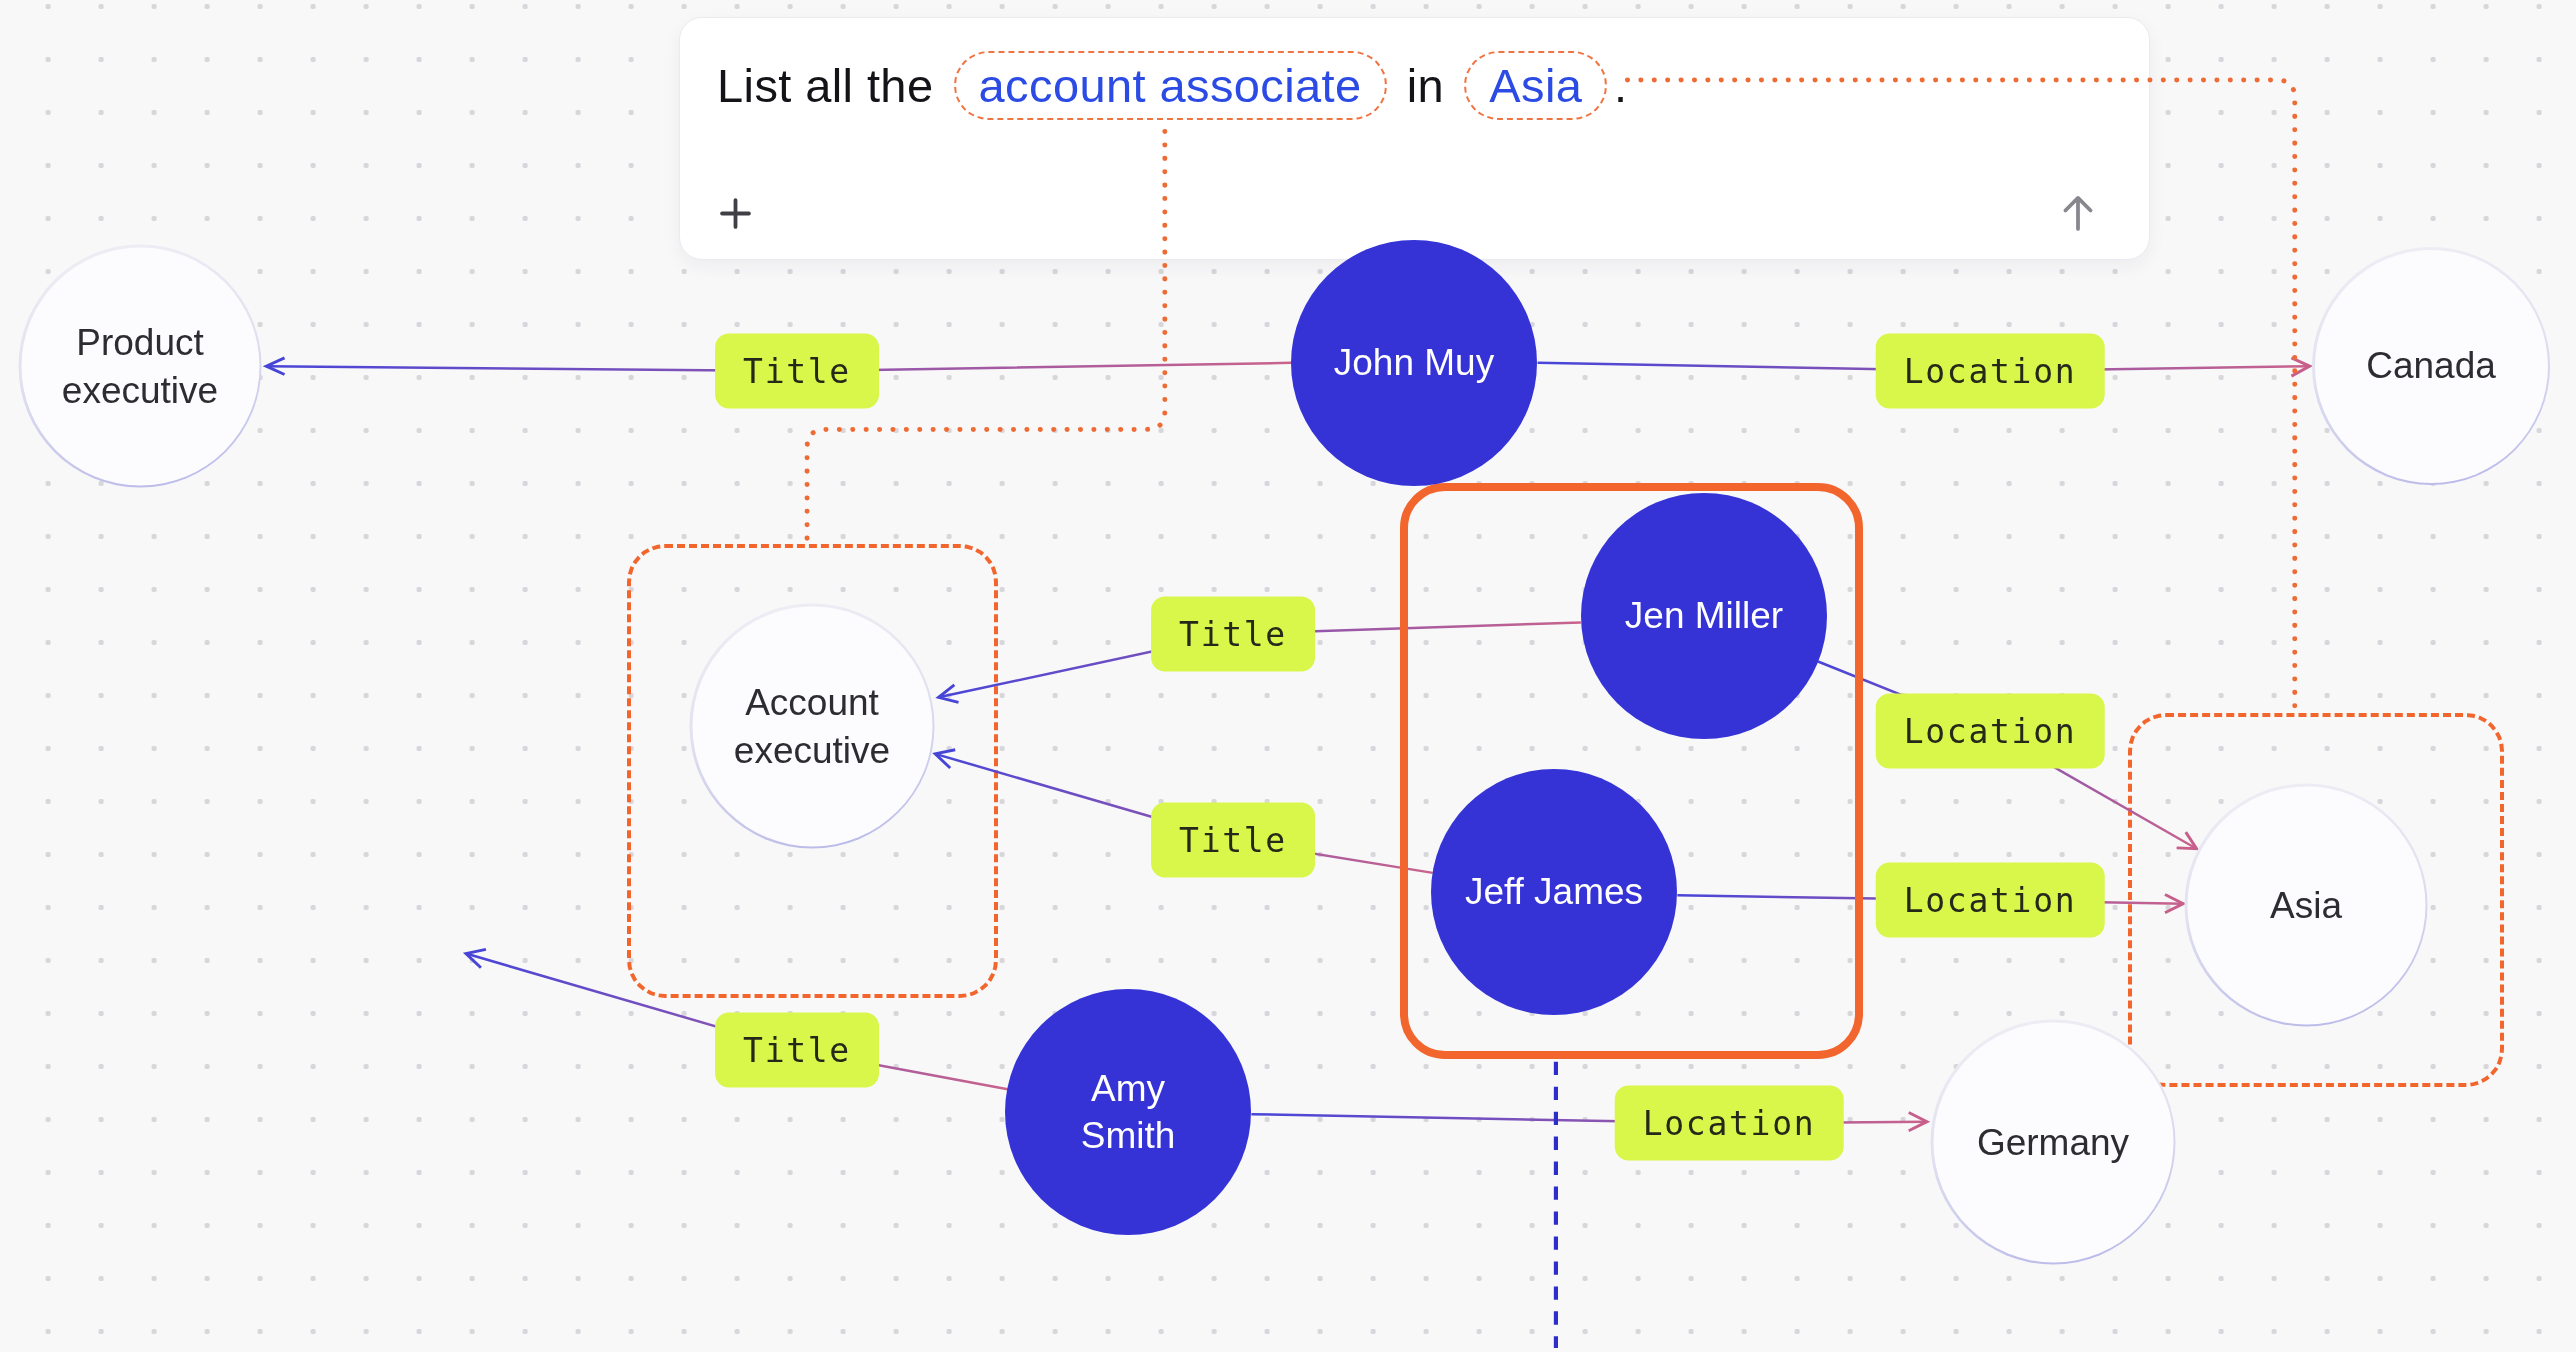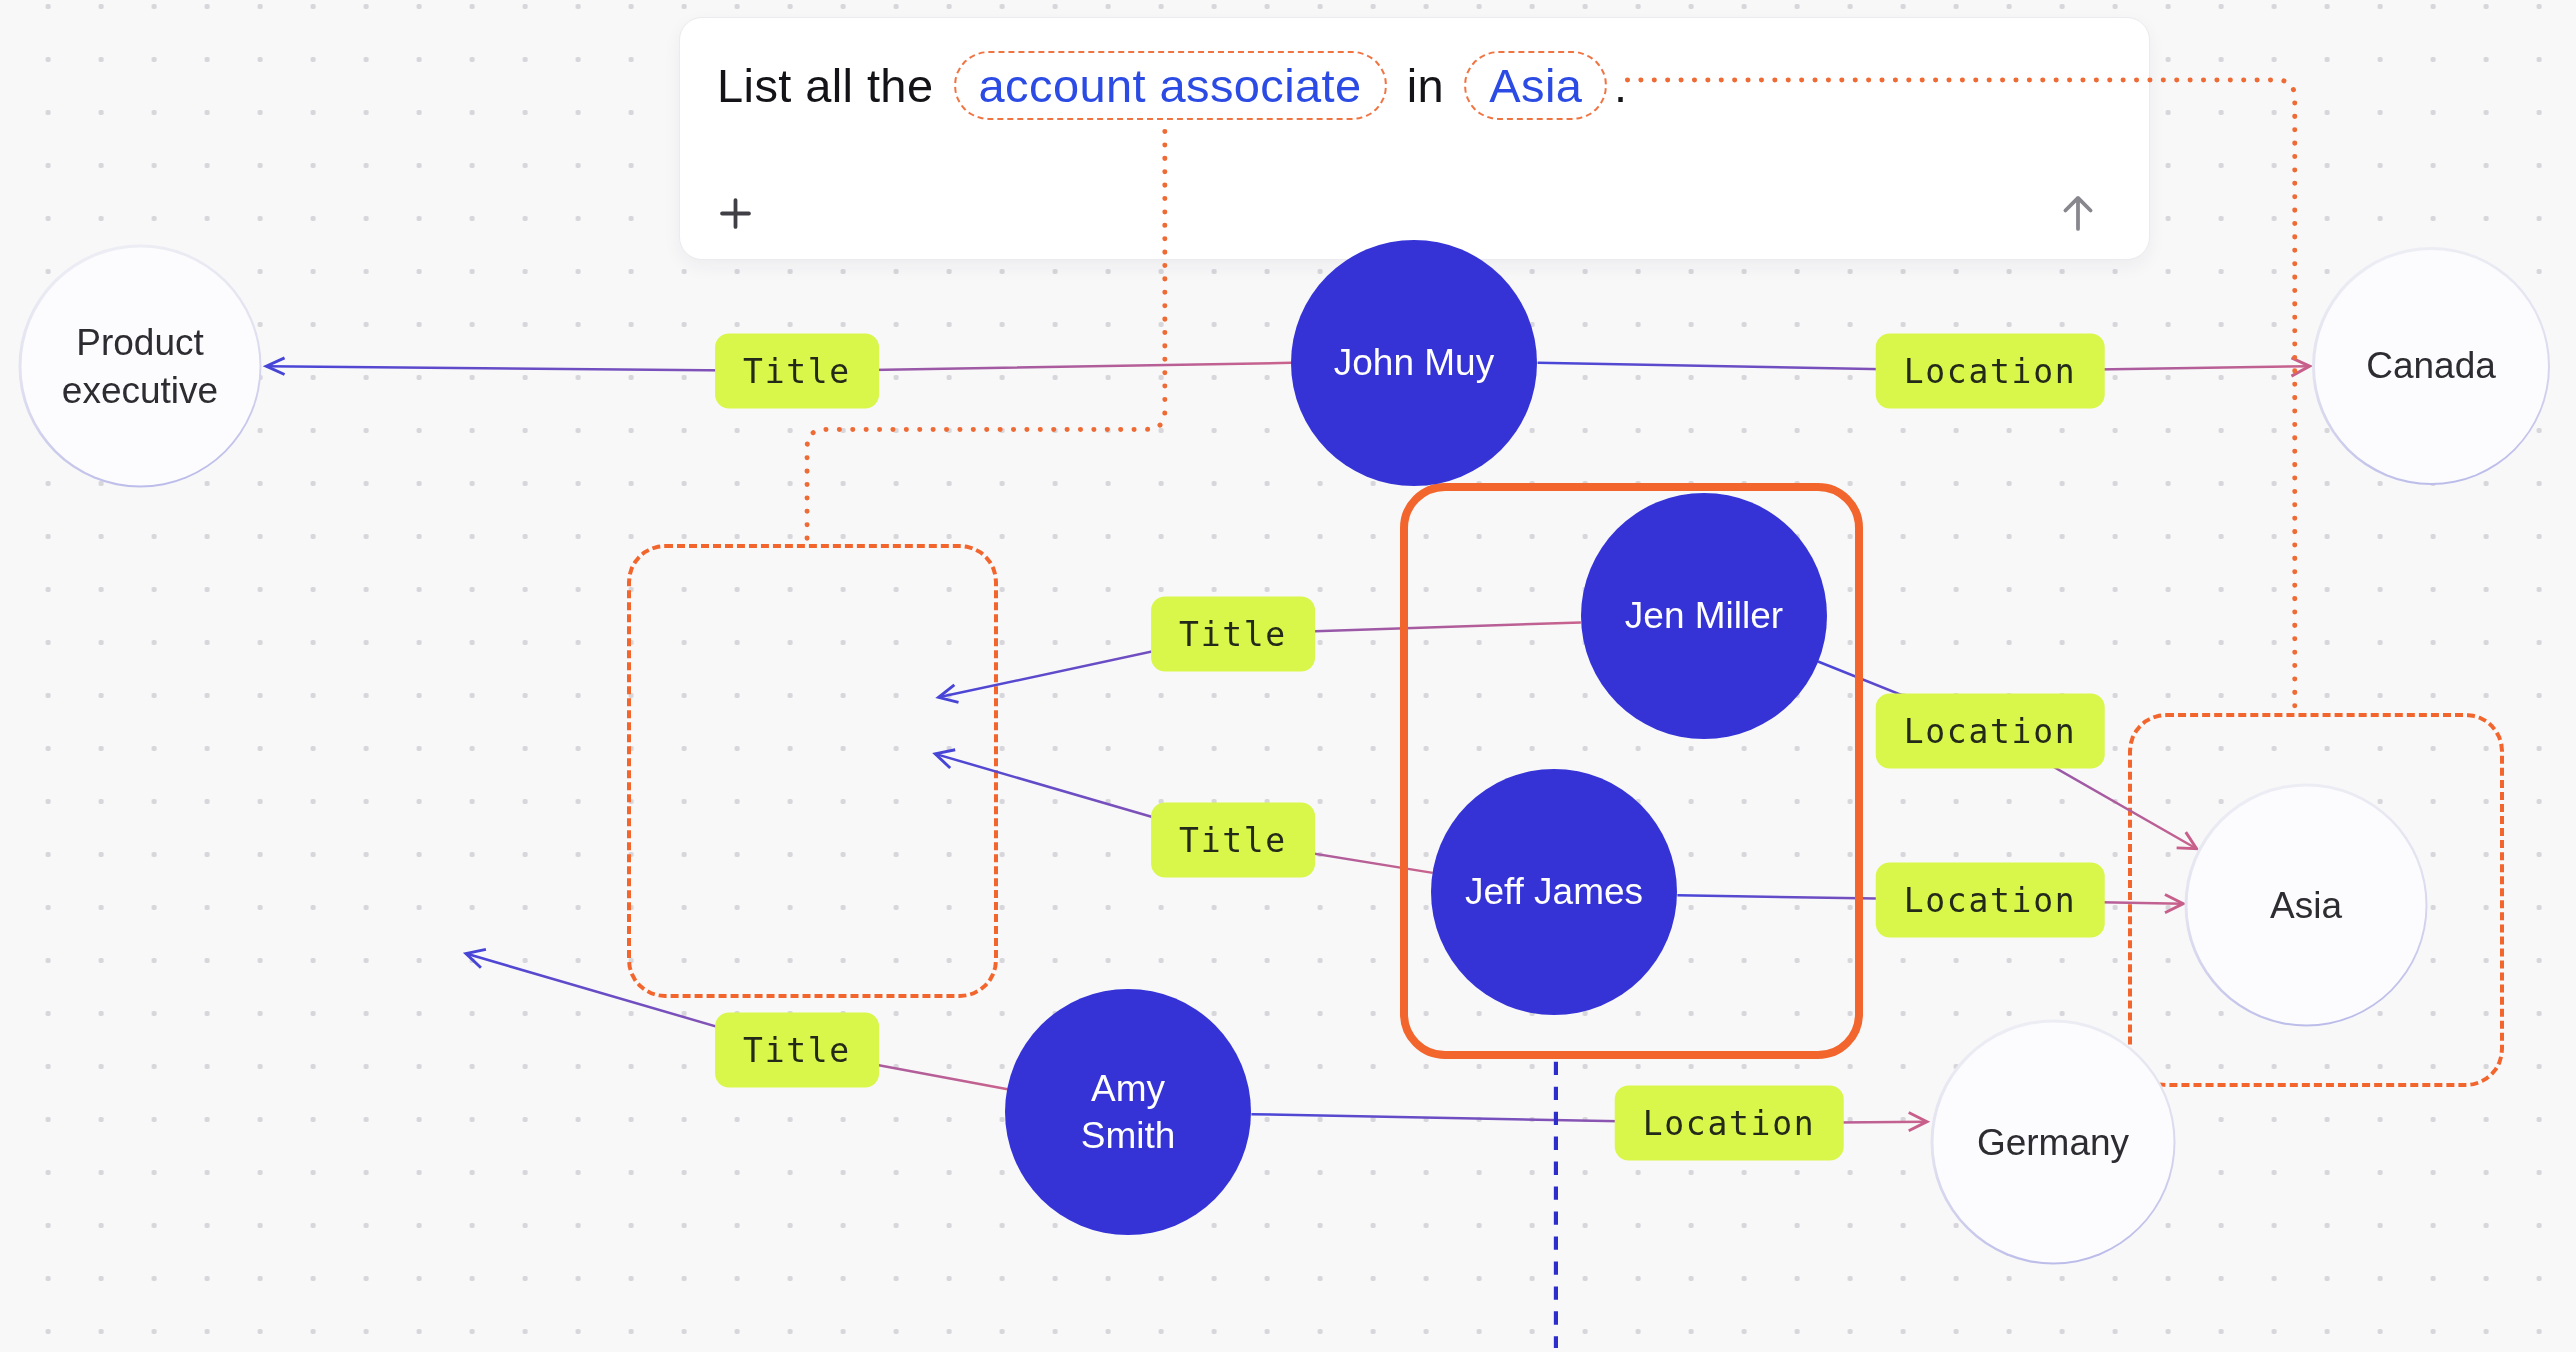--- a/index.html
+++ b/index.html
@@ -174,20 +174,23 @@
   <div class="pill" style="left:1990px;top:900px;">Location</div>
   <div class="pill" style="left:797px;top:1050px;">Title</div>
   <div class="pill" style="left:1729px;top:1123px;">Location</div>
 
   <div class="node entity" style="left:140px;top:366px;width:243px;height:243px;">
     <span class="node-label w-240">Product executive</span>
   </div>
   <div class="node entity" style="left:2431px;top:366px;width:238px;height:238px;">
     <span class="node-label w-240">Canada</span>
   </div>
+  <div class="node entity" style="left:812px;top:726px;width:245px;height:245px;">
+    <span class="node-label w-240">Account executive</span>
+  </div>
   <div class="node entity" style="left:2306px;top:905px;width:243px;height:243px;">
     <span class="node-label w-240">Asia</span>
   </div>
   <div class="node entity" style="left:2053px;top:1142px;width:245px;height:245px;">
     <span class="node-label w-240">Germany</span>
   </div>
 
   <div class="node person" style="left:1704px;top:616px;width:246px;height:246px;">
     <span class="node-label w-240">Jen Miller</span>
   </div>

